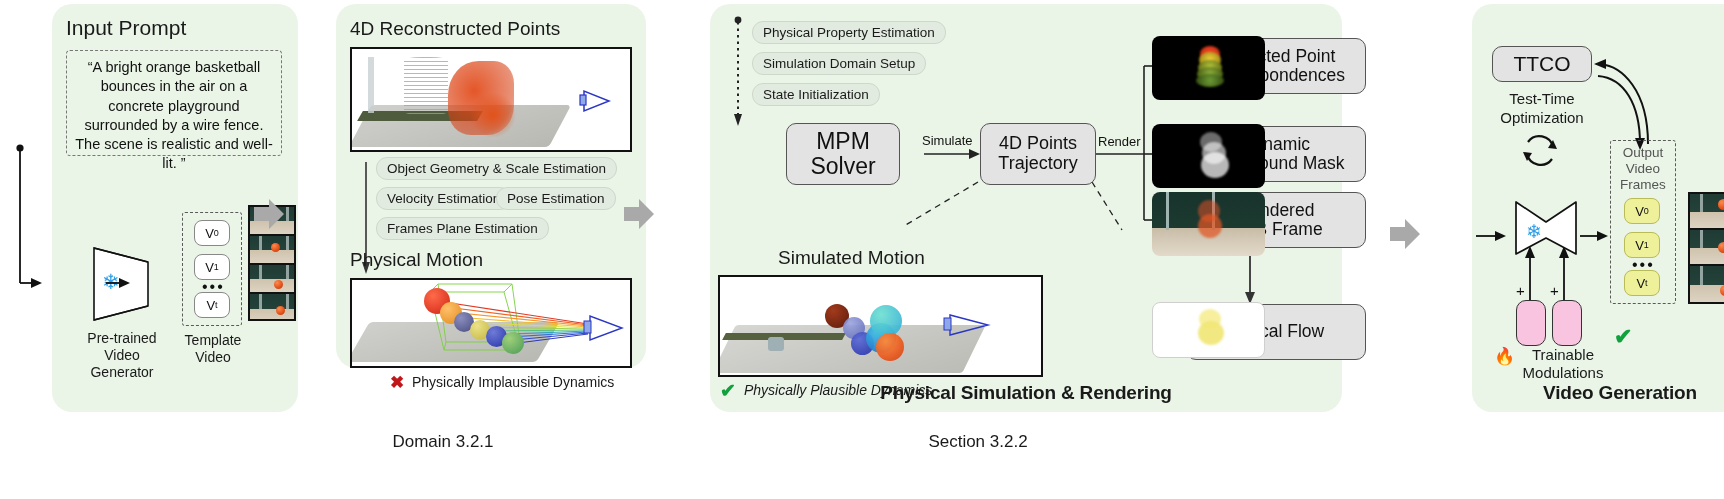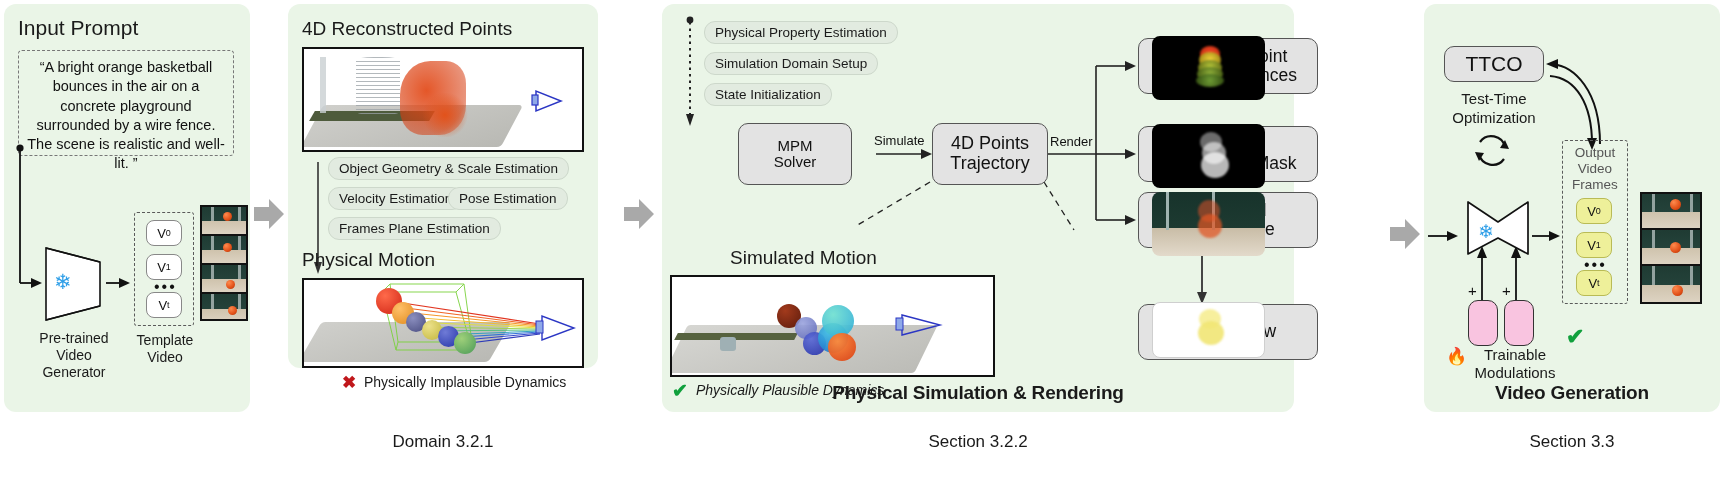--- a/index.html
+++ b/index.html
@@ -8,21 +8,22 @@
     background: #ffffff;
     font-family: "Liberation Sans", sans-serif;
     overflow: hidden;
   }
   #root { position: relative; width: 1724px; height: 499px; }
 
   
   .panel {
     position: absolute;
     background: #eaf5e7;
-    border-radius: 12px;
+    border-radius: 20px;
+    margin-left: 48px;
   }
   .panel-title {
     position: absolute;
     bottom: 8px; left: 0; right: 0;
     text-align: center;
     font-size: 19px;
     font-weight: bold;
     color: #1a1a1a;
     letter-spacing: -0.2px;
   }
@@ -58,21 +59,21 @@
     padding: 0 10px;
     height: 23px;
   }
   .node {
     position: absolute;
     background: #e3e3e3;
     border: 1.4px solid #555;
     border-radius: 10px;
     display: flex; align-items: center; justify-content: center;
     text-align: center;
-    font-size: 15px;
+    font-size: 23px;
     color: #111;
     line-height: 1.1;
   }
   .node.stacked::before,
   .node.stacked::after {
     content: "";
     position: absolute;
     border: 1.2px solid #b9b9b9;
     border-radius: 10px;
     background: #f0f4ef;
@@ -489,21 +490,20 @@
           <div class="post" style="left:10px;"></div>
           <div class="post" style="left:48px;"></div>
           <div class="ball" style="width:11px;height:11px;left:30px;top:19px;"></div>
         </div>
     </div>
 
     <div class="checkmark" style="left:142px; top:320px; font-size:22px;">✔</div>
 
     <div class="panel-title">Video Generation</div>
   </div>
-  <div class="section-label" style="left:1424px; top:432px; width:296px;">Section 3.3</div>
 
   <div class="bigarrow" style="left:252px; top:196px;">
     <svg width="34" height="36" viewBox="0 0 34 36">
       <polygon points="2,11 17,11 17,3 32,18 17,33 17,25 2,25" fill="#a9a9a9"></polygon>
     </svg>
   </div>
   <div class="bigarrow" style="left:622px; top:196px;">
     <svg width="34" height="36" viewBox="0 0 34 36">
       <polygon points="2,11 17,11 17,3 32,18 17,33 17,25 2,25" fill="#a9a9a9"></polygon>
     </svg>

